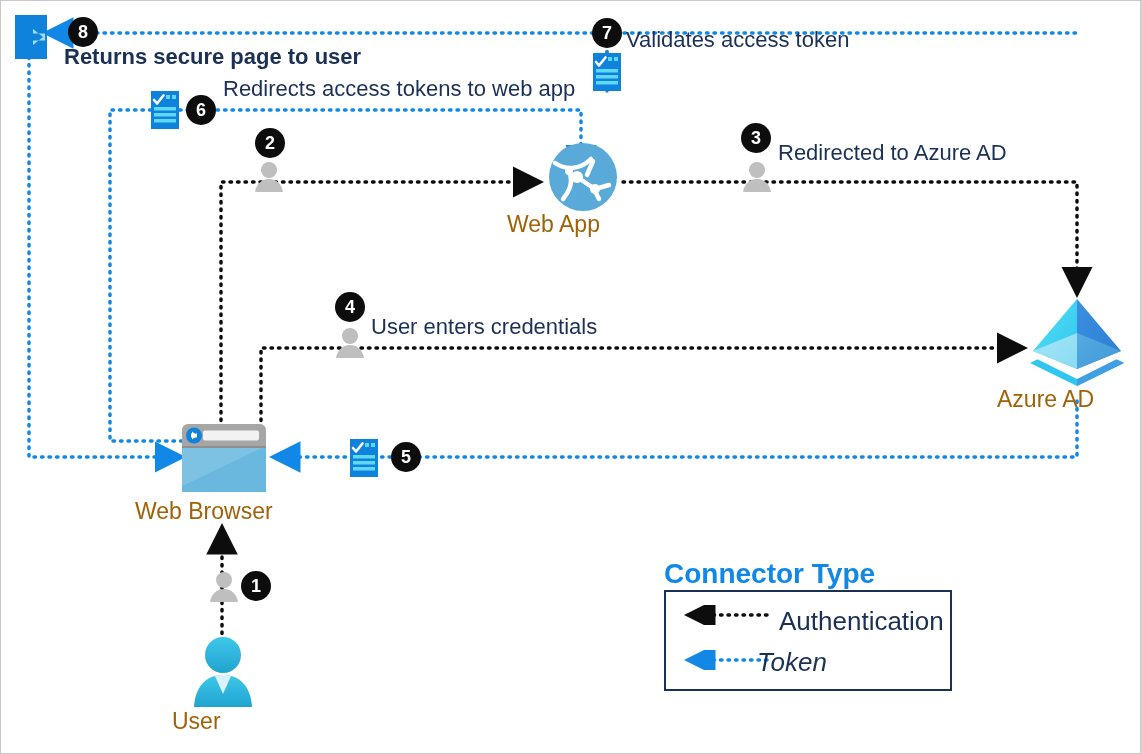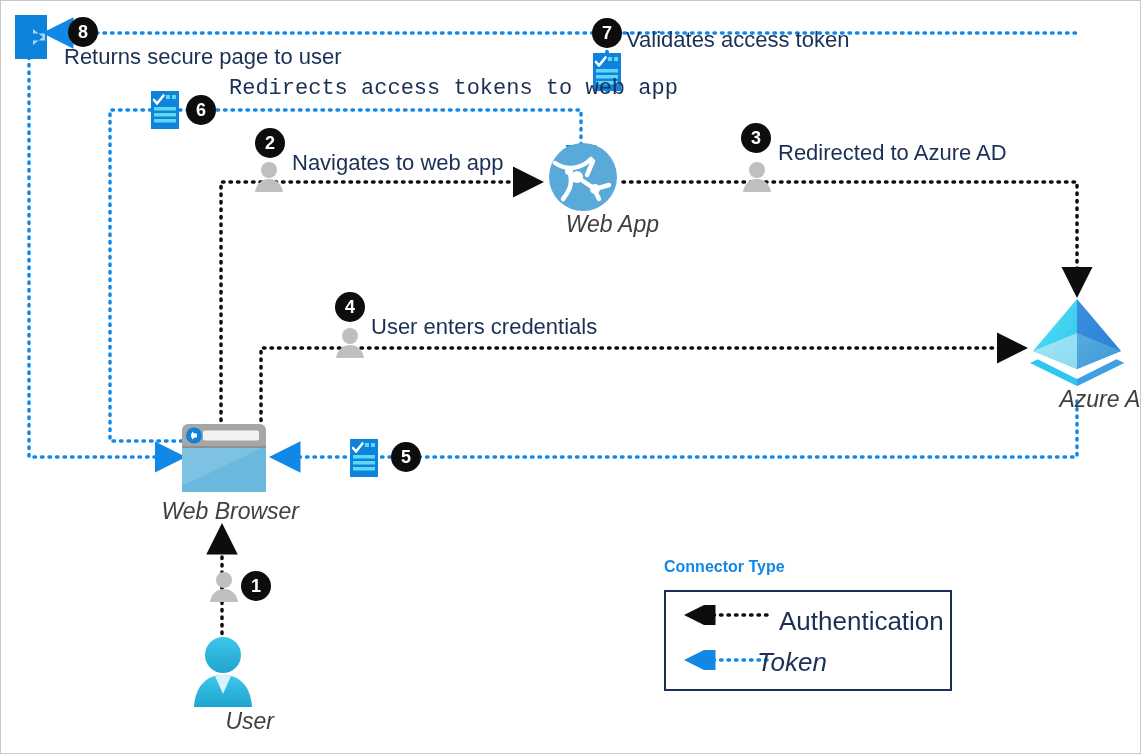--- a/index.html
+++ b/index.html
@@ -49,42 +49,41 @@
     position: absolute;
     color: #1b3055;
     font-size: 22px;
     font-family: "Liberation Sans", sans-serif;
     white-space: nowrap;
     line-height: 1;
   }
   
   .node-label {
     position: absolute;
-    color: #404040;
+    color: #a16207;
     font-size: 23px;
     font-family: "Liberation Sans", sans-serif;
     white-space: nowrap;
-    text-align: right;
+    text-align: left;
     line-height: 1;
-    font-style: italic;
   }
   
   .person-sm {
     position: absolute;
     width: 28px;
     height: 30px;
   }
   
   #legend-title {
     position: absolute;
     left: 663px;
     top: 557px;
     color: #1288e6;
     font-weight: bold;
-    font-size: 16px;
+    font-size: 28px;
     font-family: "Liberation Sans", sans-serif;
     white-space: nowrap;
   }
   #legend-box {
     position: absolute;
     left: 663px;
     top: 589px;
     width: 288px;
     height: 101px;
     border: 2px solid #1b3055;
@@ -304,26 +303,25 @@
 
   <div class="badge" style="left:240px; top:570px;">1</div>
   <div class="badge" style="left:254px; top:127px;">2</div>
   <div class="badge" style="left:740px; top:122px;">3</div>
   <div class="badge" style="left:334px; top:291px;">4</div>
   <div class="badge" style="left:390px; top:441px;">5</div>
   <div class="badge" style="left:185px; top:94px;">6</div>
   <div class="badge" style="left:591px; top:17px;">7</div>
   <div class="badge" style="left:67px; top:16px;">8</div>
 
-  <div class="caption" style="left:291px; top:151px;">Navigates to web app</div>
   <div class="caption" style="left:370px; top:315px;">User enters credentials</div>
   <div class="caption" style="left:777px; top:141px;">Redirected to Azure AD</div>
-  <div class="caption" style="left:228px; top:77px;font-family:Liberation Mono, monospace;">Redirects access tokens to web app</div>
+  <div class="caption" style="left:222px; top:77px;">Redirects access tokens to web app</div>
   <div class="caption" style="left:625px; top:28px;">Validates access token</div>
-  <div class="caption" style="left:63px; top:45px;">Returns secure page to user</div>
+  <div class="caption" style="left:63px; top:45px;font-weight:bold;">Returns secure page to user</div>
 
   <div id="legend-title">Connector Type</div>
   <div id="legend-box"></div>
 
   <div class="legend-row" style="left:678px; top:604px; width:90px;">
     <svg width="90" height="20" viewBox="0 0 90 20" xmlns="http://www.w3.org/2000/svg">
       <defs>
         <marker id="lg-black" markerWidth="9" markerHeight="9" refX="7" refY="4.5" orient="auto" markerUnits="strokeWidth">
           <path d="M0,0 L9,4.5 L0,9 z" fill="#0d0d0d"></path>
         </marker>

